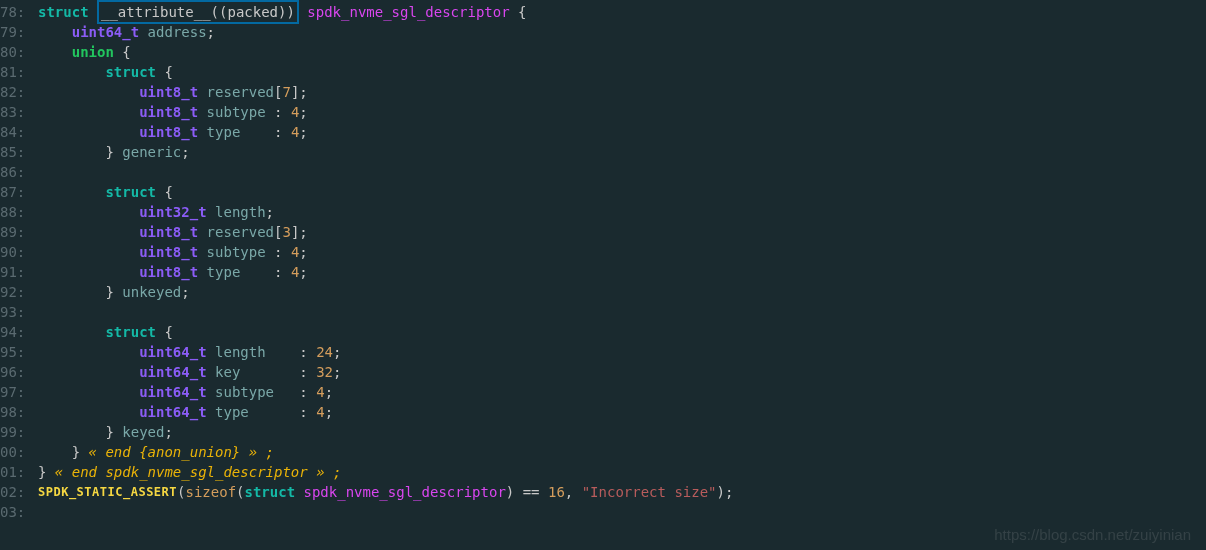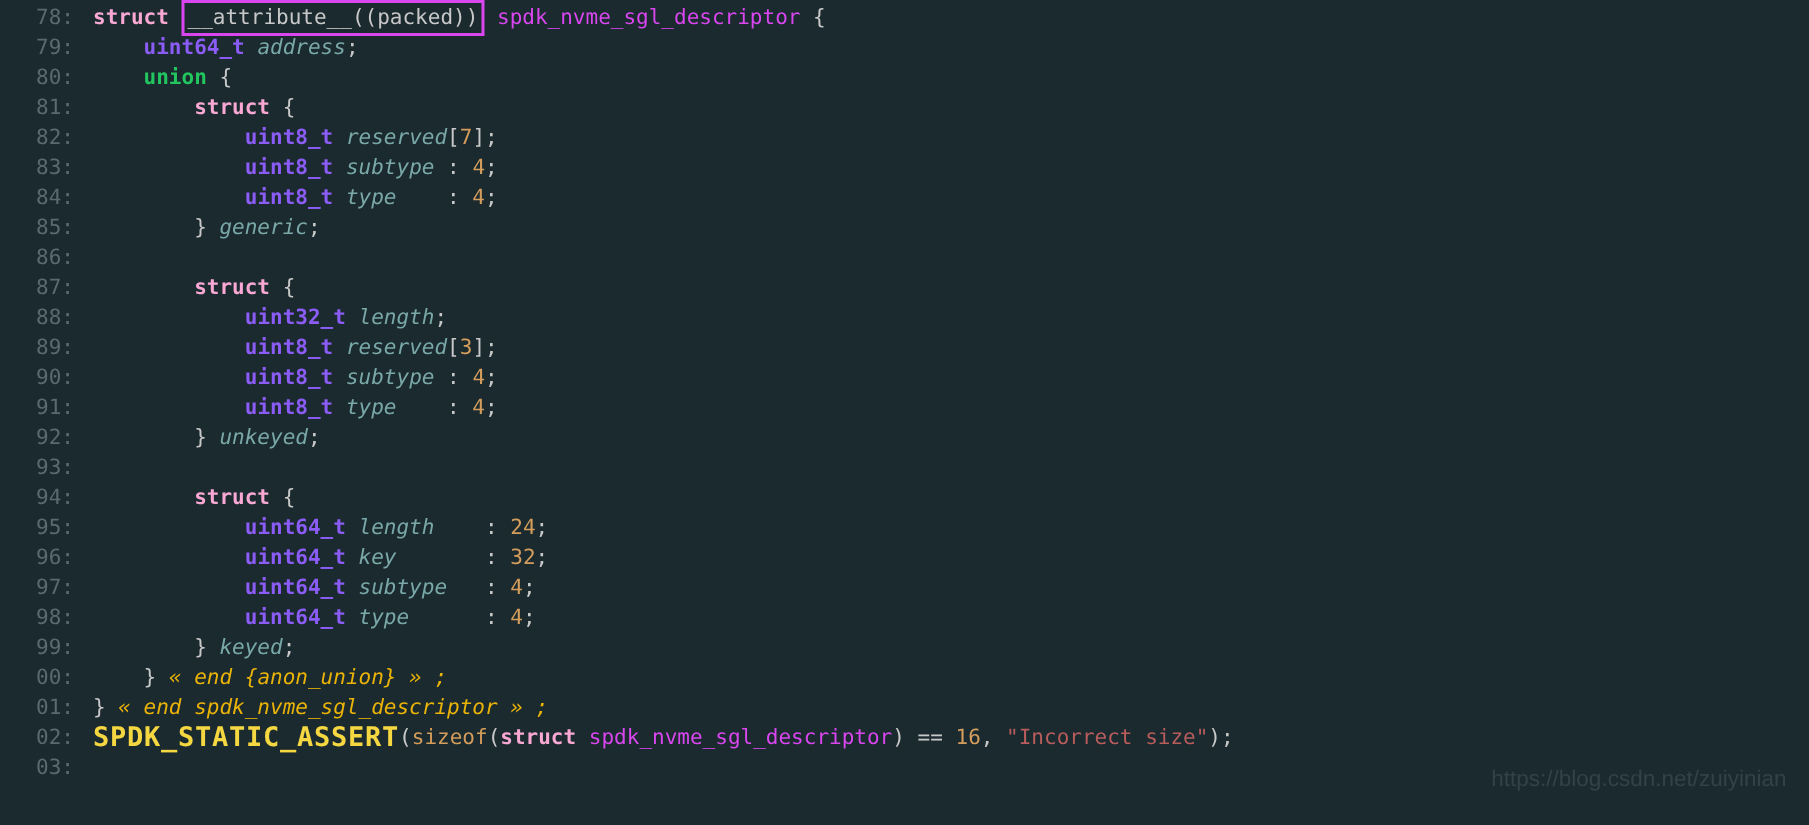--- a/index.html
+++ b/index.html
@@ -10,61 +10,60 @@
     line-height: 20px;
     color: #d4d4d4;
     width: 1206px;
     height: 550px;
     overflow: hidden;
     position: relative;
   }
   .editor {
     display: flex;
     padding: 2px 0;
-    margin-left: 24px;
   }
   .gutter {
     width: 32px;
     text-align: right;
     color: #5a6a70;
     padding-right: 4px;
     user-select: none;
     flex-shrink: 0;
   }
   .code {
     white-space: pre;
     padding-left: 6px;
   }
   .line { display: flex; height: 20px; }
-  .kw-struct { color: #f9a8d4; font-weight: bold; }
+  .kw-struct { color: #14b8a6; font-weight: bold; }
   .kw-union { color: #22c55e; font-weight: bold; }
   .type-uint { color: #8b5cf6; font-weight: bold; }
-  .field { color: #7aa8a8; font-style: italic; }
+  .field { color: #7aa8a8; }
   .num { color: #d49d5c; }
   .punct { color: #c8c8c8; }
   .comment { color: #eab308; font-style: italic; }
   .boxed {
-    border: 2px solid #d946ef;
+    border: 2px solid #0369a1;
     padding: 0 2px;
     margin: -2px 0;
     display: inline-block;
     color: #c8c8c8;
   }
   .struct-name { color: #d946ef; }
   .assert-macro {
     color: #f5d742;
     font-weight: 900;
-    font-size: 18px;
+    font-size: 12px;
     letter-spacing: 0.5px;
   }
   .sizeof-kw { color: #d49d5c; font-weight: normal; }
   .string { color: #b85c5c; }
   .watermark {
     position: absolute;
-    bottom: 20px;
+    bottom: 5px;
     right: 15px;
     color: rgba(200,200,200,0.15);
     font-size: 15px;
     font-family: sans-serif;
     pointer-events: none;
   }
 </style>
 </head>
 <body>
 

